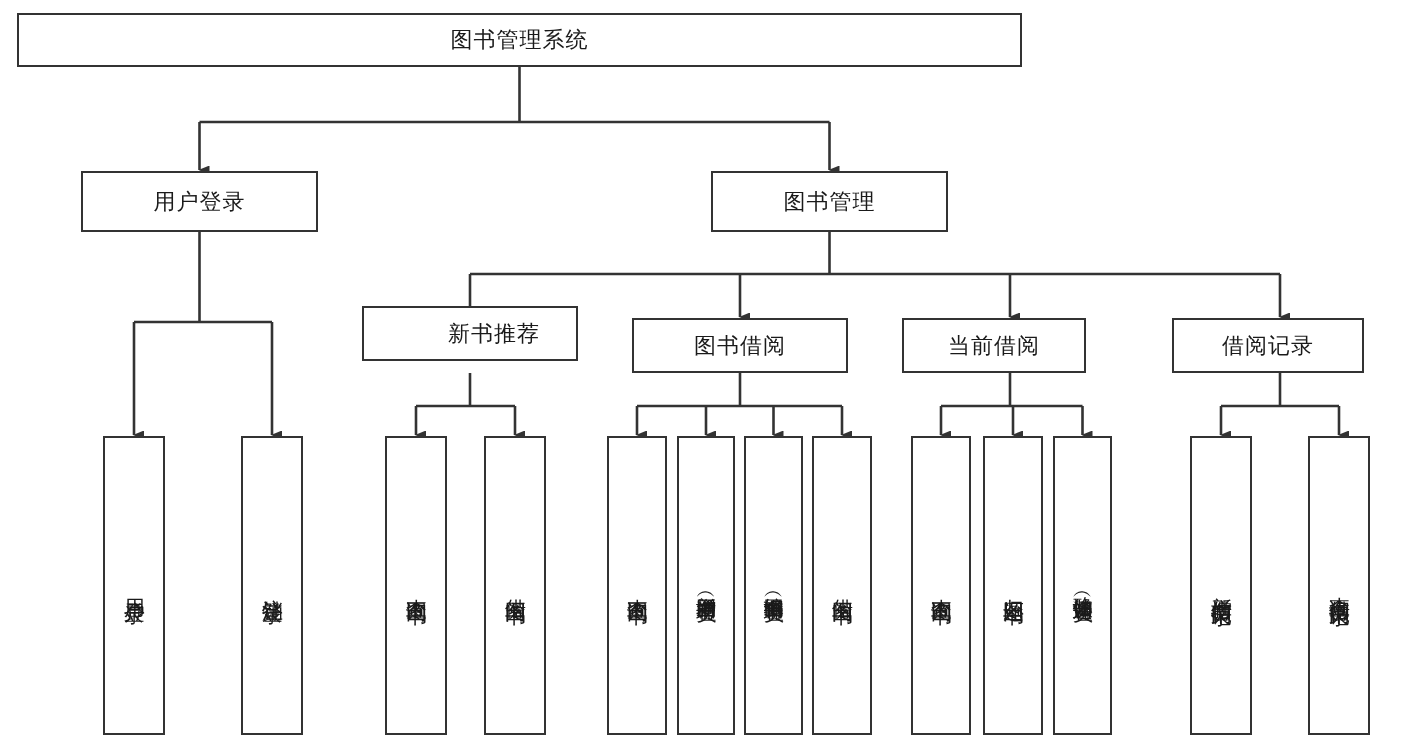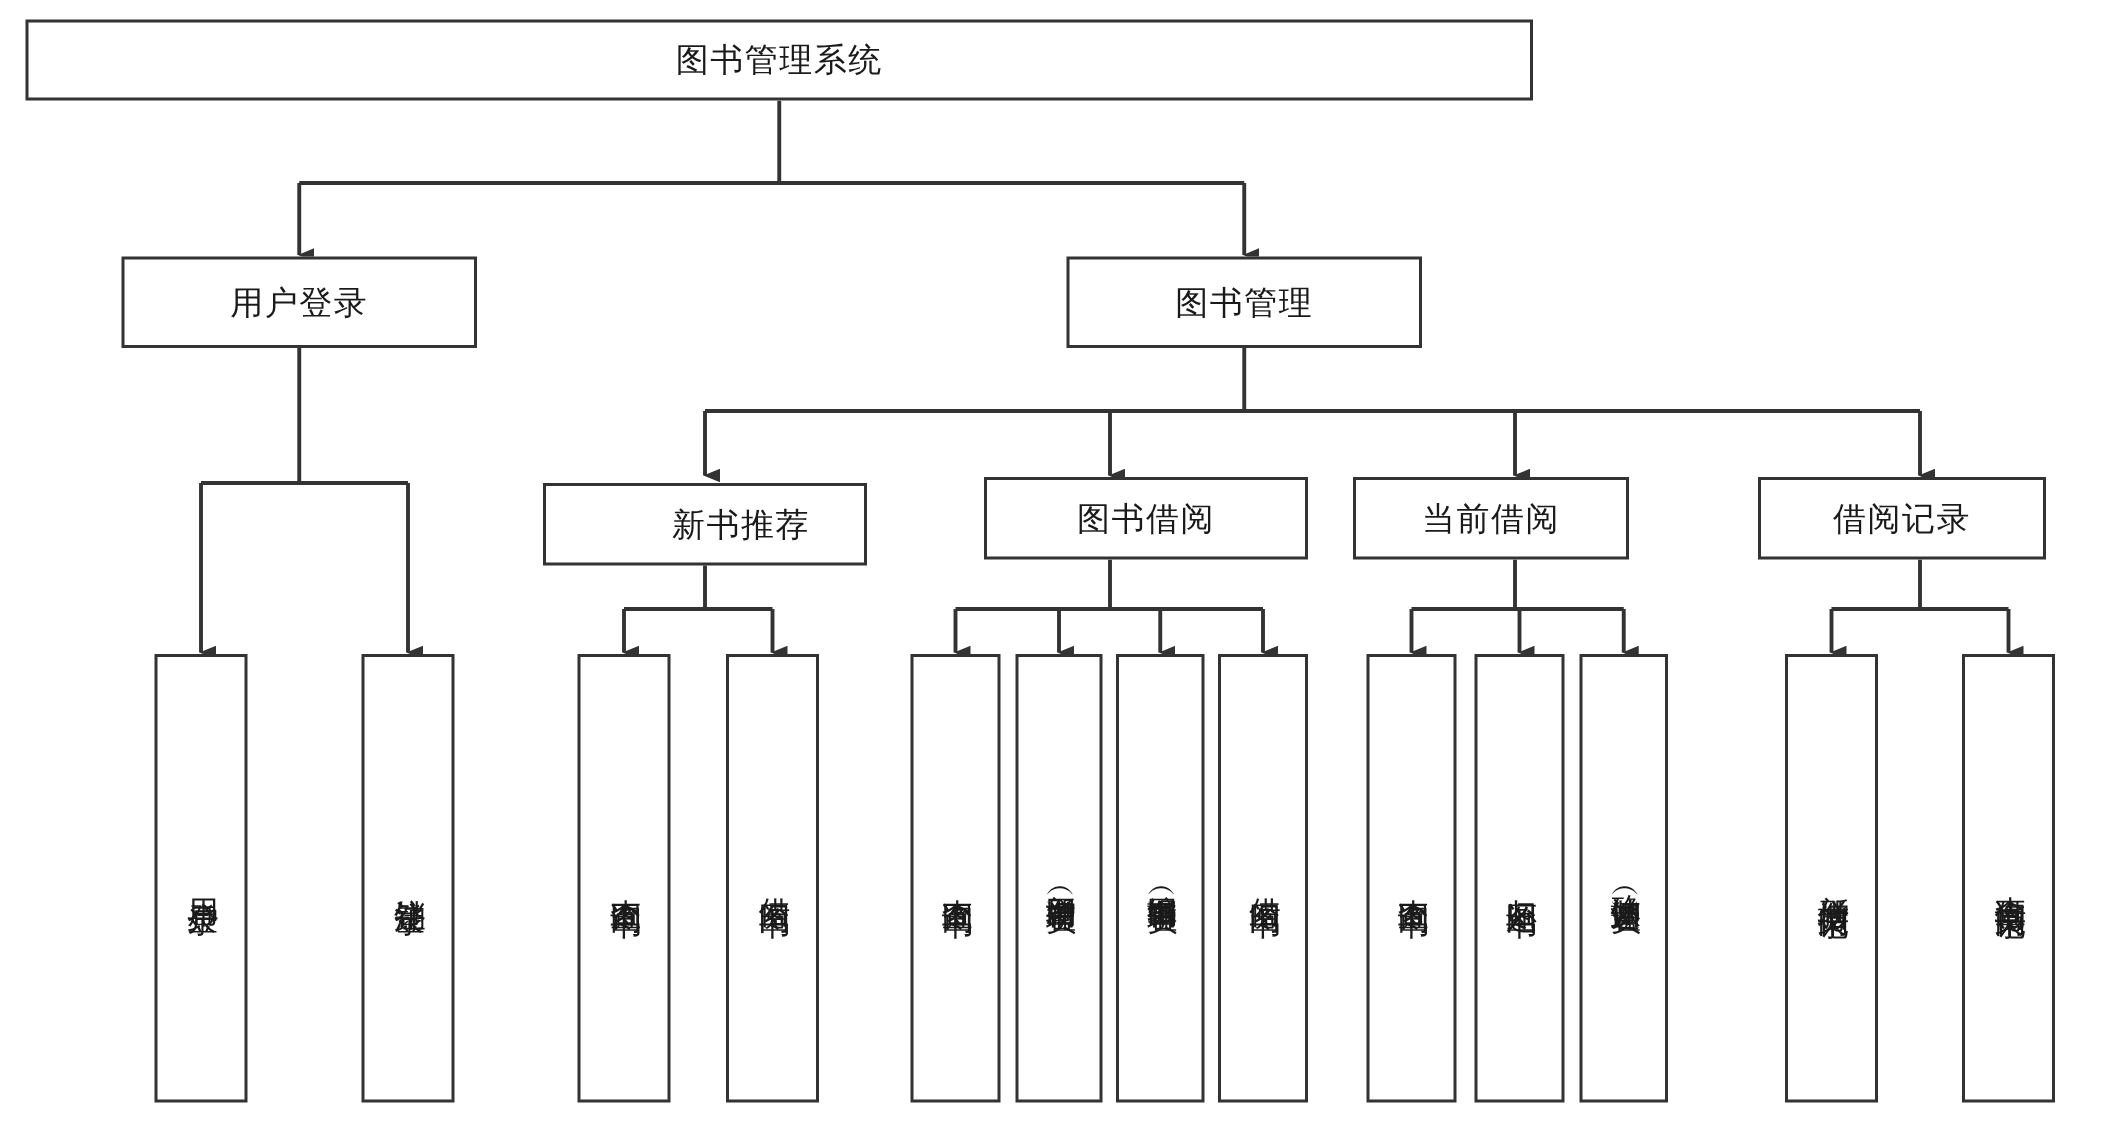--- a/index.html
+++ b/index.html
@@ -122,24 +122,24 @@
   <div id="node-layer">
       <div class="node horiz" style="left: 17px; top: 13px; width: 1005px; height: 54px;">
         <span class="label">图书管理系统</span>
       </div>
       <div class="node horiz" style="left: 81px; top: 171px; width: 237px; height: 61px;">
         <span class="label">用户登录</span>
       </div>
       <div class="node horiz" style="left: 711px; top: 171px; width: 237px; height: 61px;">
         <span class="label">图书管理</span>
       </div>
-      <div class="node horiz" style="left: 362px; top: 322px; width: 216px; height: 55px; padding-left: 48px;">
+      <div class="node horiz" style="left: 362px; top: 306px; width: 216px; height: 55px; padding-left: 48px;">
         <span class="label">新书推荐</span>
       </div>
-      <div class="node horiz" style="left: 656px; top: 318px; width: 216px; height: 55px;">
+      <div class="node horiz" style="left: 632px; top: 318px; width: 216px; height: 55px;">
         <span class="label">图书借阅</span>
       </div>
       <div class="node horiz" style="left: 902px; top: 318px; width: 184px; height: 55px;">
         <span class="label">当前借阅</span>
       </div>
       <div class="node horiz" style="left: 1172px; top: 318px; width: 192px; height: 55px;">
         <span class="label">借阅记录</span>
       </div>
       <div class="node vert" style="left: 103px; top: 436px; width: 62px; height: 299px;">
         <span class="label">用户登录</span>

